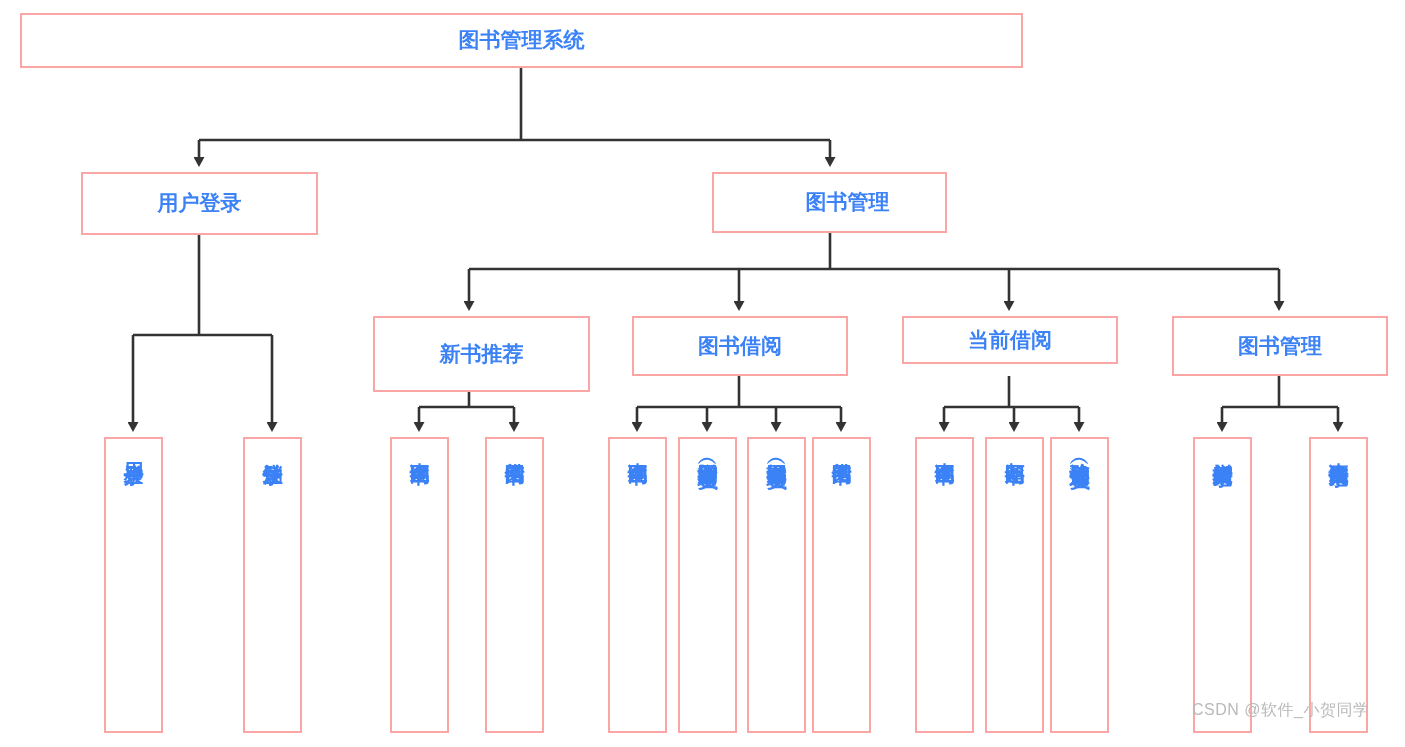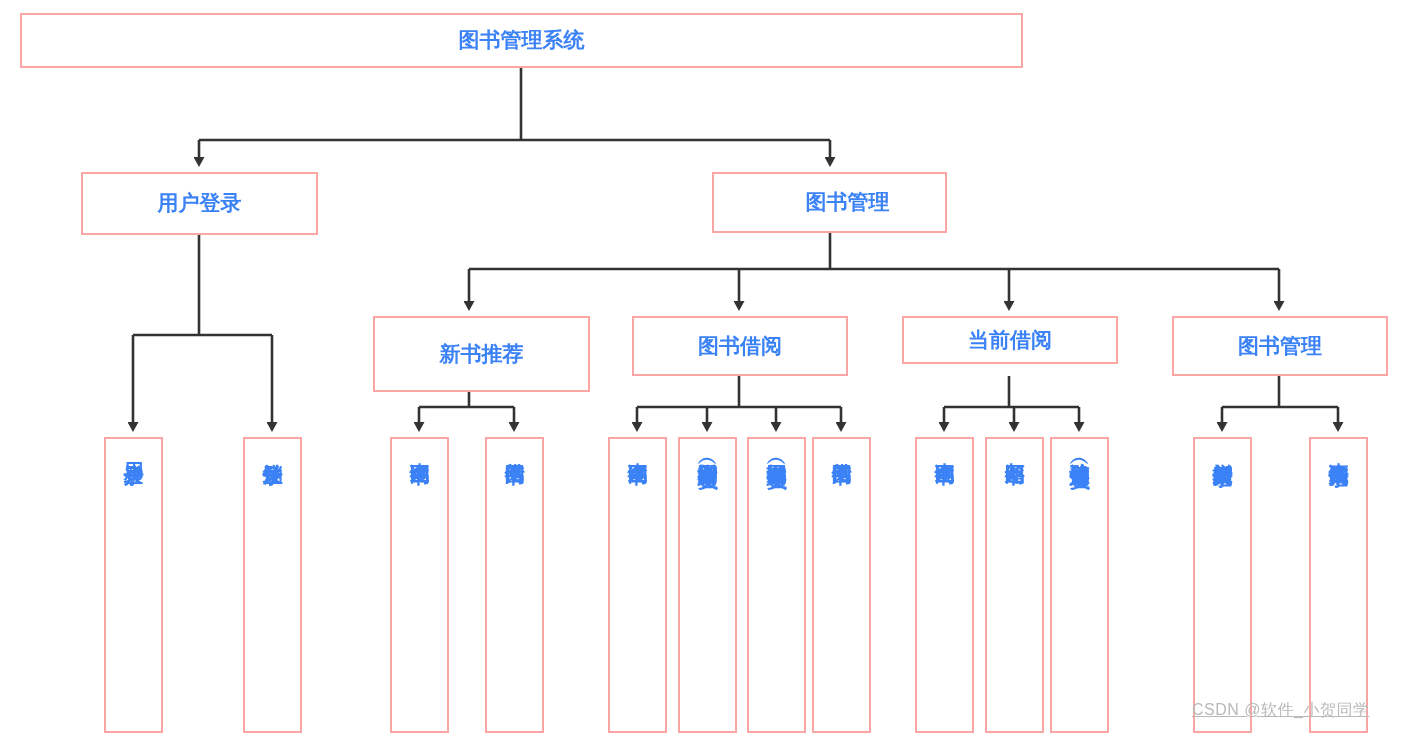--- a/index.html
+++ b/index.html
@@ -59,21 +59,20 @@
     letter-spacing: 1px;
   }
   .watermark {
     position: absolute;
     left: 1192px;
     top: 700px;
     font-size: 16px;
     color: #b9b9b9;
     white-space: nowrap;
     letter-spacing: 0.5px;
-    text-decoration: underline;
   }
 </style>
 </head>
 <body>
 
 <div id="diagram-root">
 
   <svg id="connectors" viewBox="0 0 1405 747" xmlns="http://www.w3.org/2000/svg">
     <defs>
       <marker id="arrow" markerWidth="10" markerHeight="11" refX="1" refY="5.5" orient="auto" markerUnits="userSpaceOnUse">

